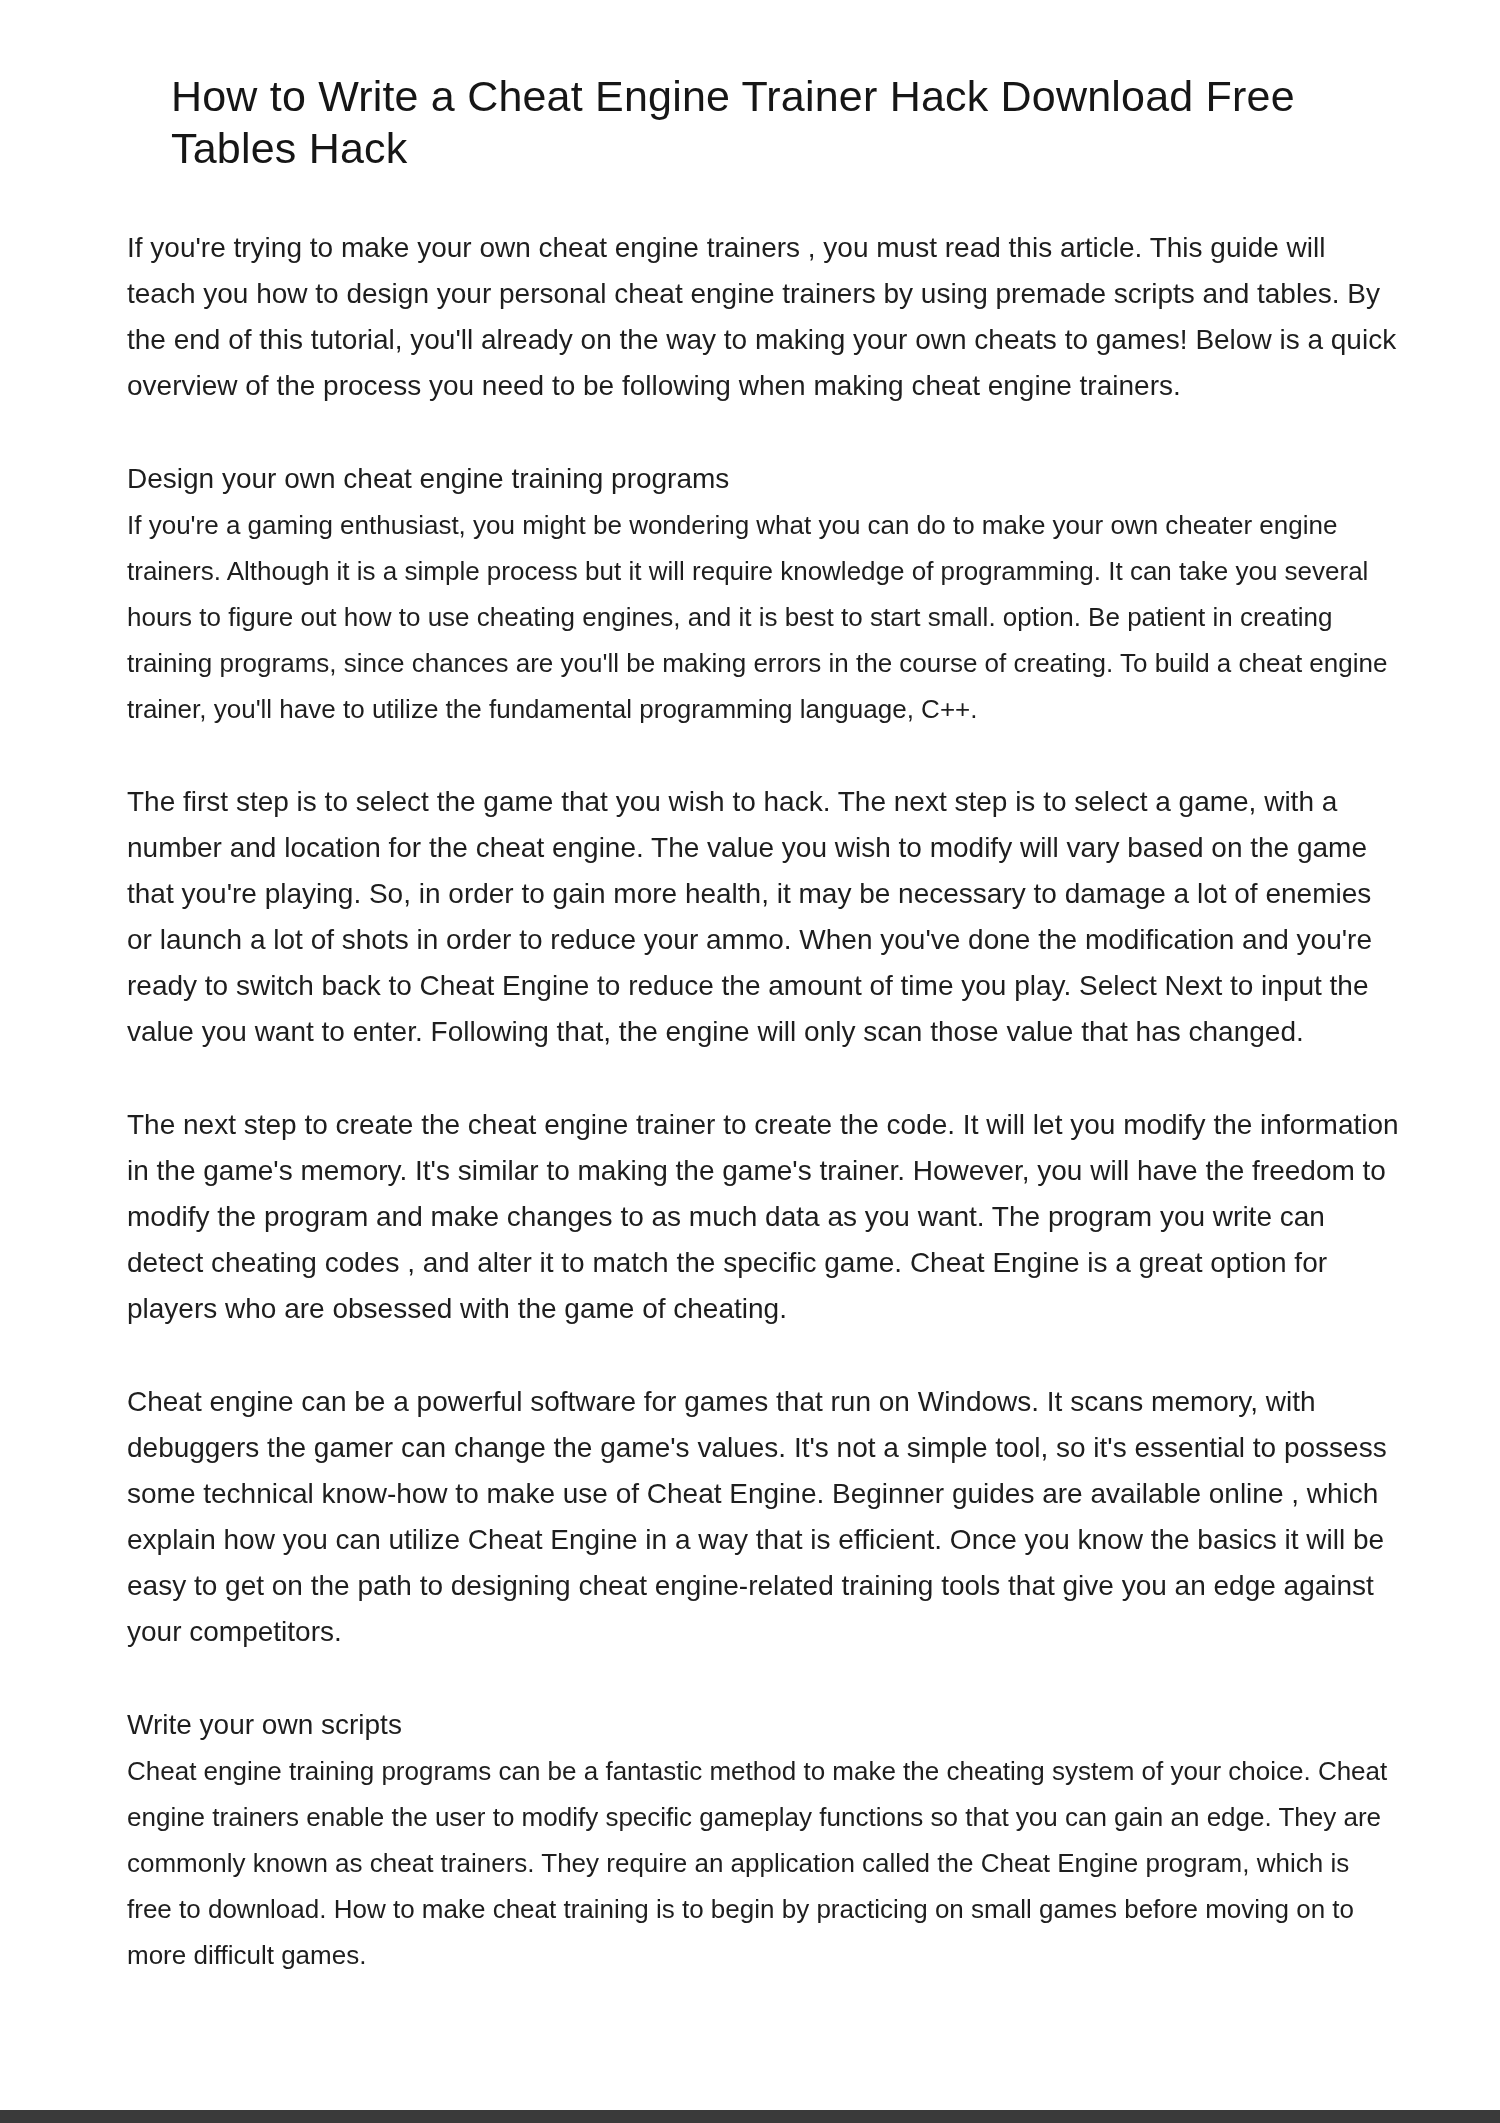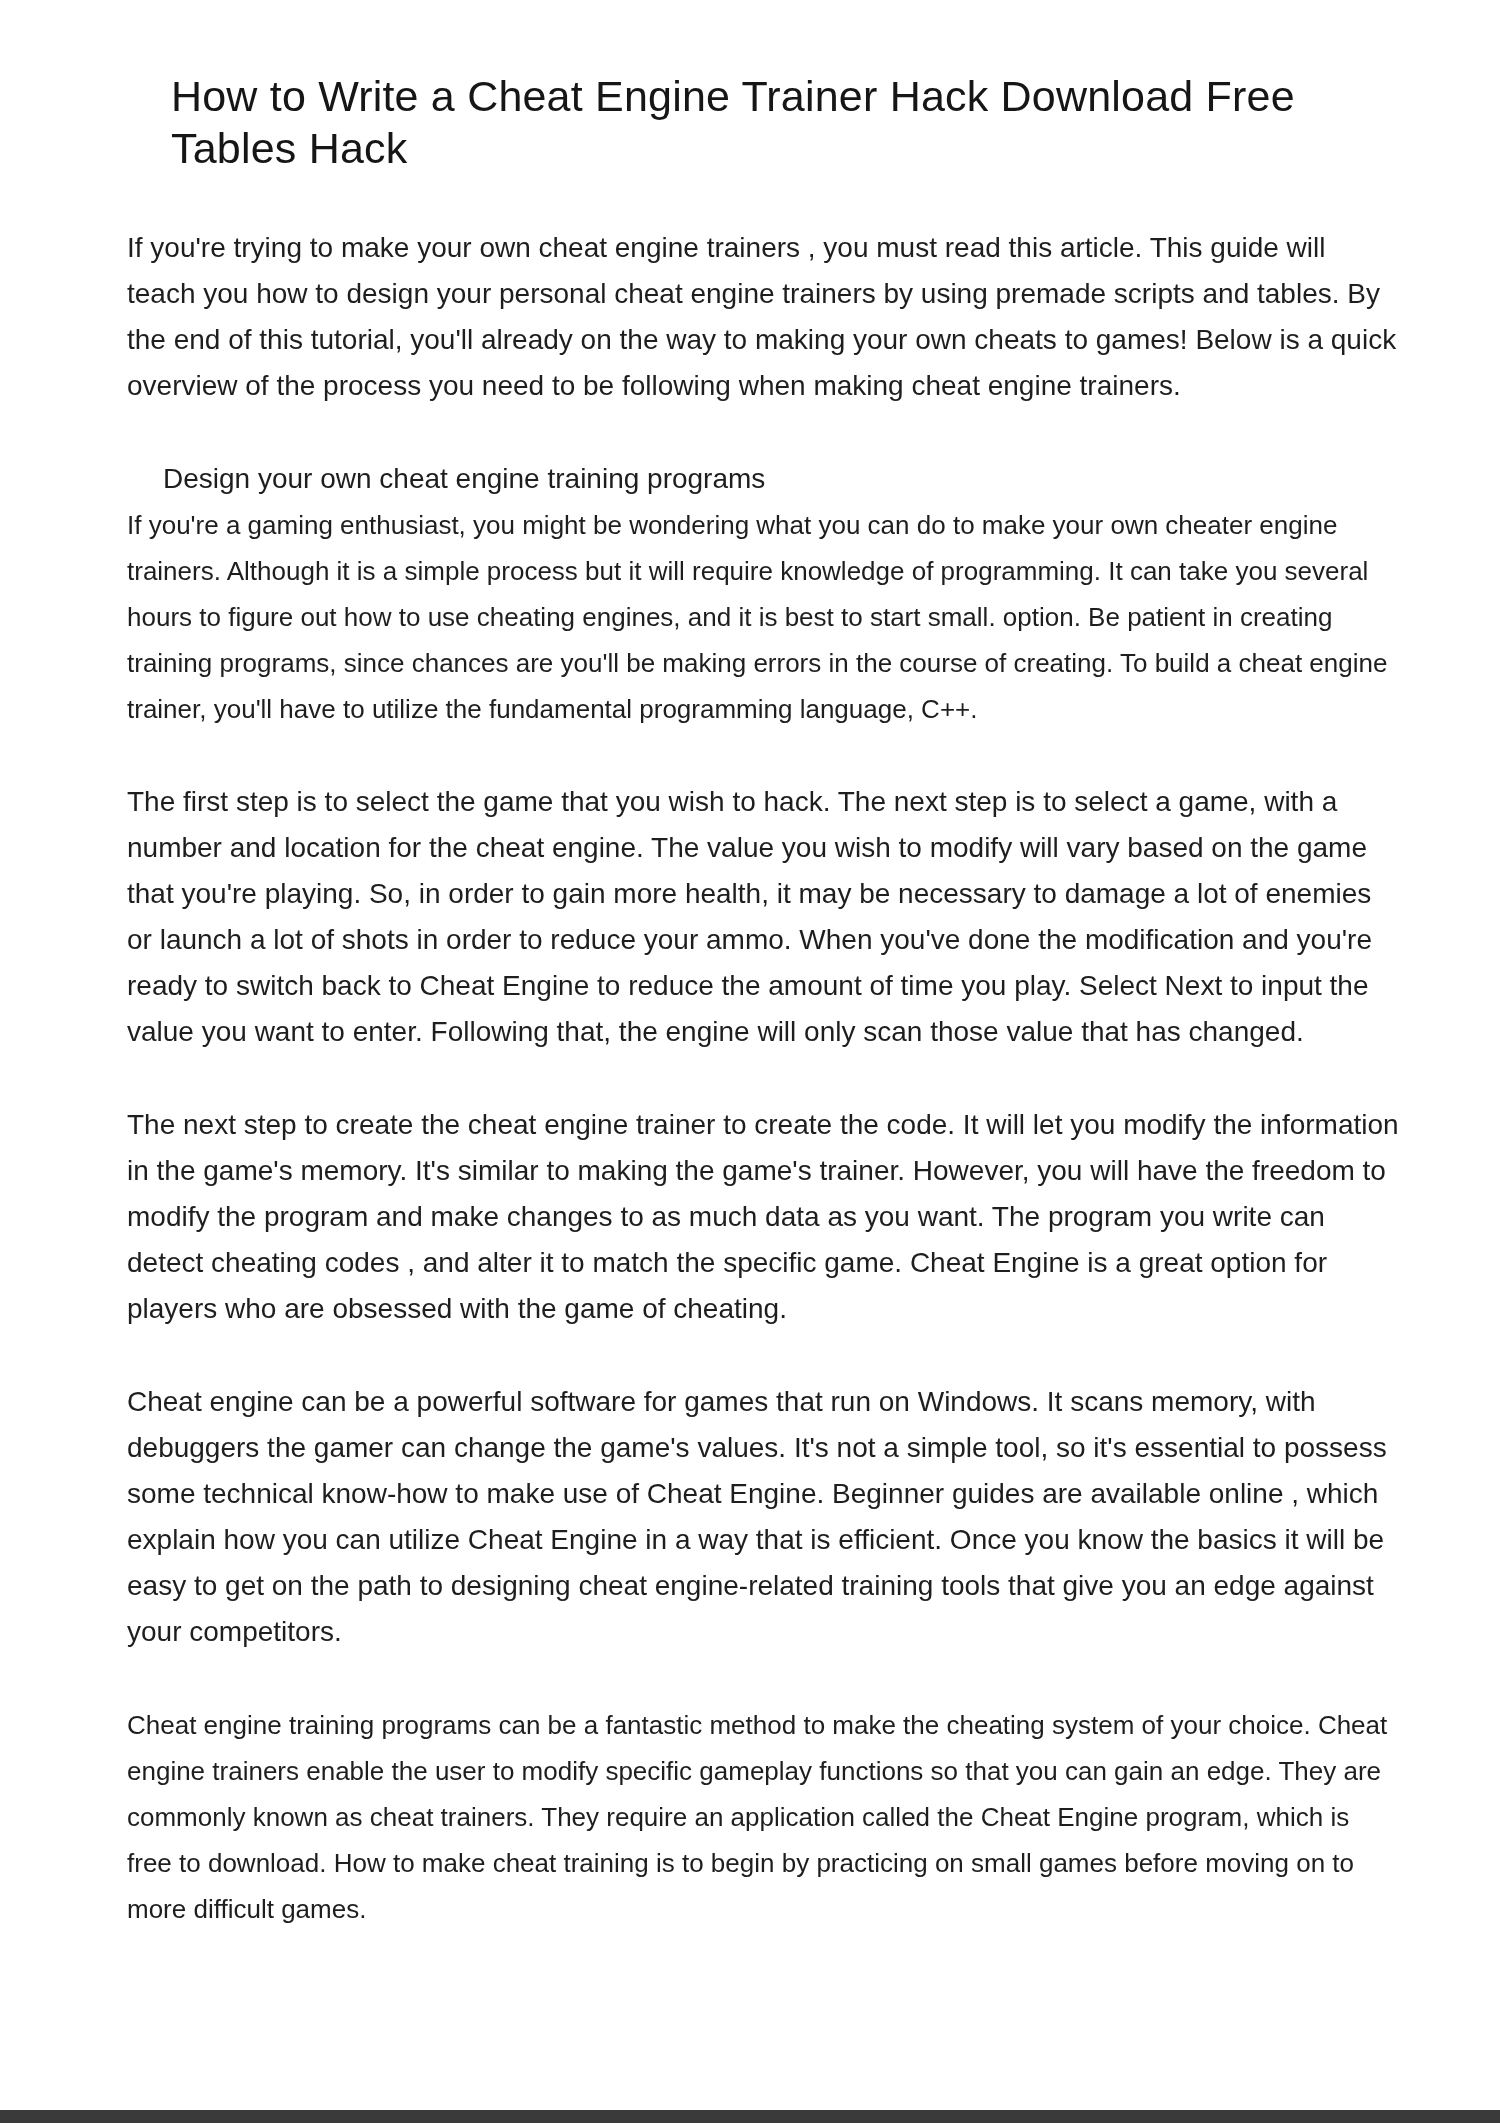--- a/index.html
+++ b/index.html
@@ -30,21 +30,20 @@
     line-height: 46px;
     font-weight: 400;
     color: #1e1e1e;
     max-width: 1290px;
     margin-bottom: 47px;
   }
   .section-heading {
     font-size: 28px;
     line-height: 46px;
     color: #1e1e1e;
-    margin-left: 36px;
   }
   .section-paragraph {
     font-size: 26px;
     line-height: 46px;
     color: #1e1e1e;
   }
   .bottom-bar {
     position: absolute;
     left: 0;
     right: 0;
@@ -67,18 +66,19 @@
     <div class="section-paragraph">If you're a gaming enthusiast, you might be wondering what you can do to make your own cheater engine trainers. Although it is a simple process but it will require knowledge of programming. It can take you several hours to figure out how to use cheating engines, and it is best to start small. option. Be patient in creating training programs, since chances are you'll be making errors in the course of creating. To build a cheat engine trainer, you'll have to utilize the fundamental programming language, C++.</div>
   </div>
 
   <p class="block">The first step is to select the game that you wish to hack. The next step is to select a game, with a number and location for the cheat engine. The value you wish to modify will vary based on the game that you're playing. So, in order to gain more health, it may be necessary to damage a lot of enemies or launch a lot of shots in order to reduce your ammo. When you've done the modification and you're ready to switch back to Cheat Engine to reduce the amount of time you play. Select Next to input the value you want to enter. Following that, the engine will only scan those value that has changed.</p>
 
   <p class="block">The next step to create the cheat engine trainer to create the code. It will let you modify the information in the game's memory. It's similar to making the game's trainer. However, you will have the freedom to modify the program and make changes to as much data as you want. The program you write can detect cheating codes , and alter it to match the specific game. Cheat Engine is a great option for players who are obsessed with the game of cheating.</p>
 
   <p class="block">Cheat engine can be a powerful software for games that run on Windows. It scans memory, with debuggers the gamer can change the game's values. It's not a simple tool, so it's essential to possess some technical know-how to make use of Cheat Engine. Beginner guides are available online , which explain how you can utilize Cheat Engine in a way that is efficient. Once you know the basics it will be easy to get on the path to designing cheat engine-related training tools that give you an edge against your competitors.</p>
 
   <div class="block">
+    <div class="section-heading">Write your own scripts</div>
     <div class="section-paragraph">Cheat engine training programs can be a fantastic method to make the cheating system of your choice. Cheat engine trainers enable the user to modify specific gameplay functions so that you can gain an edge. They are commonly known as cheat trainers. They require an application called the Cheat Engine program, which is free to download. How to make cheat training is to begin by practicing on small games before moving on to more difficult games.</div>
   </div>
 
 </div>
 
 <div class="bottom-bar"></div>
 
 </body></html>

